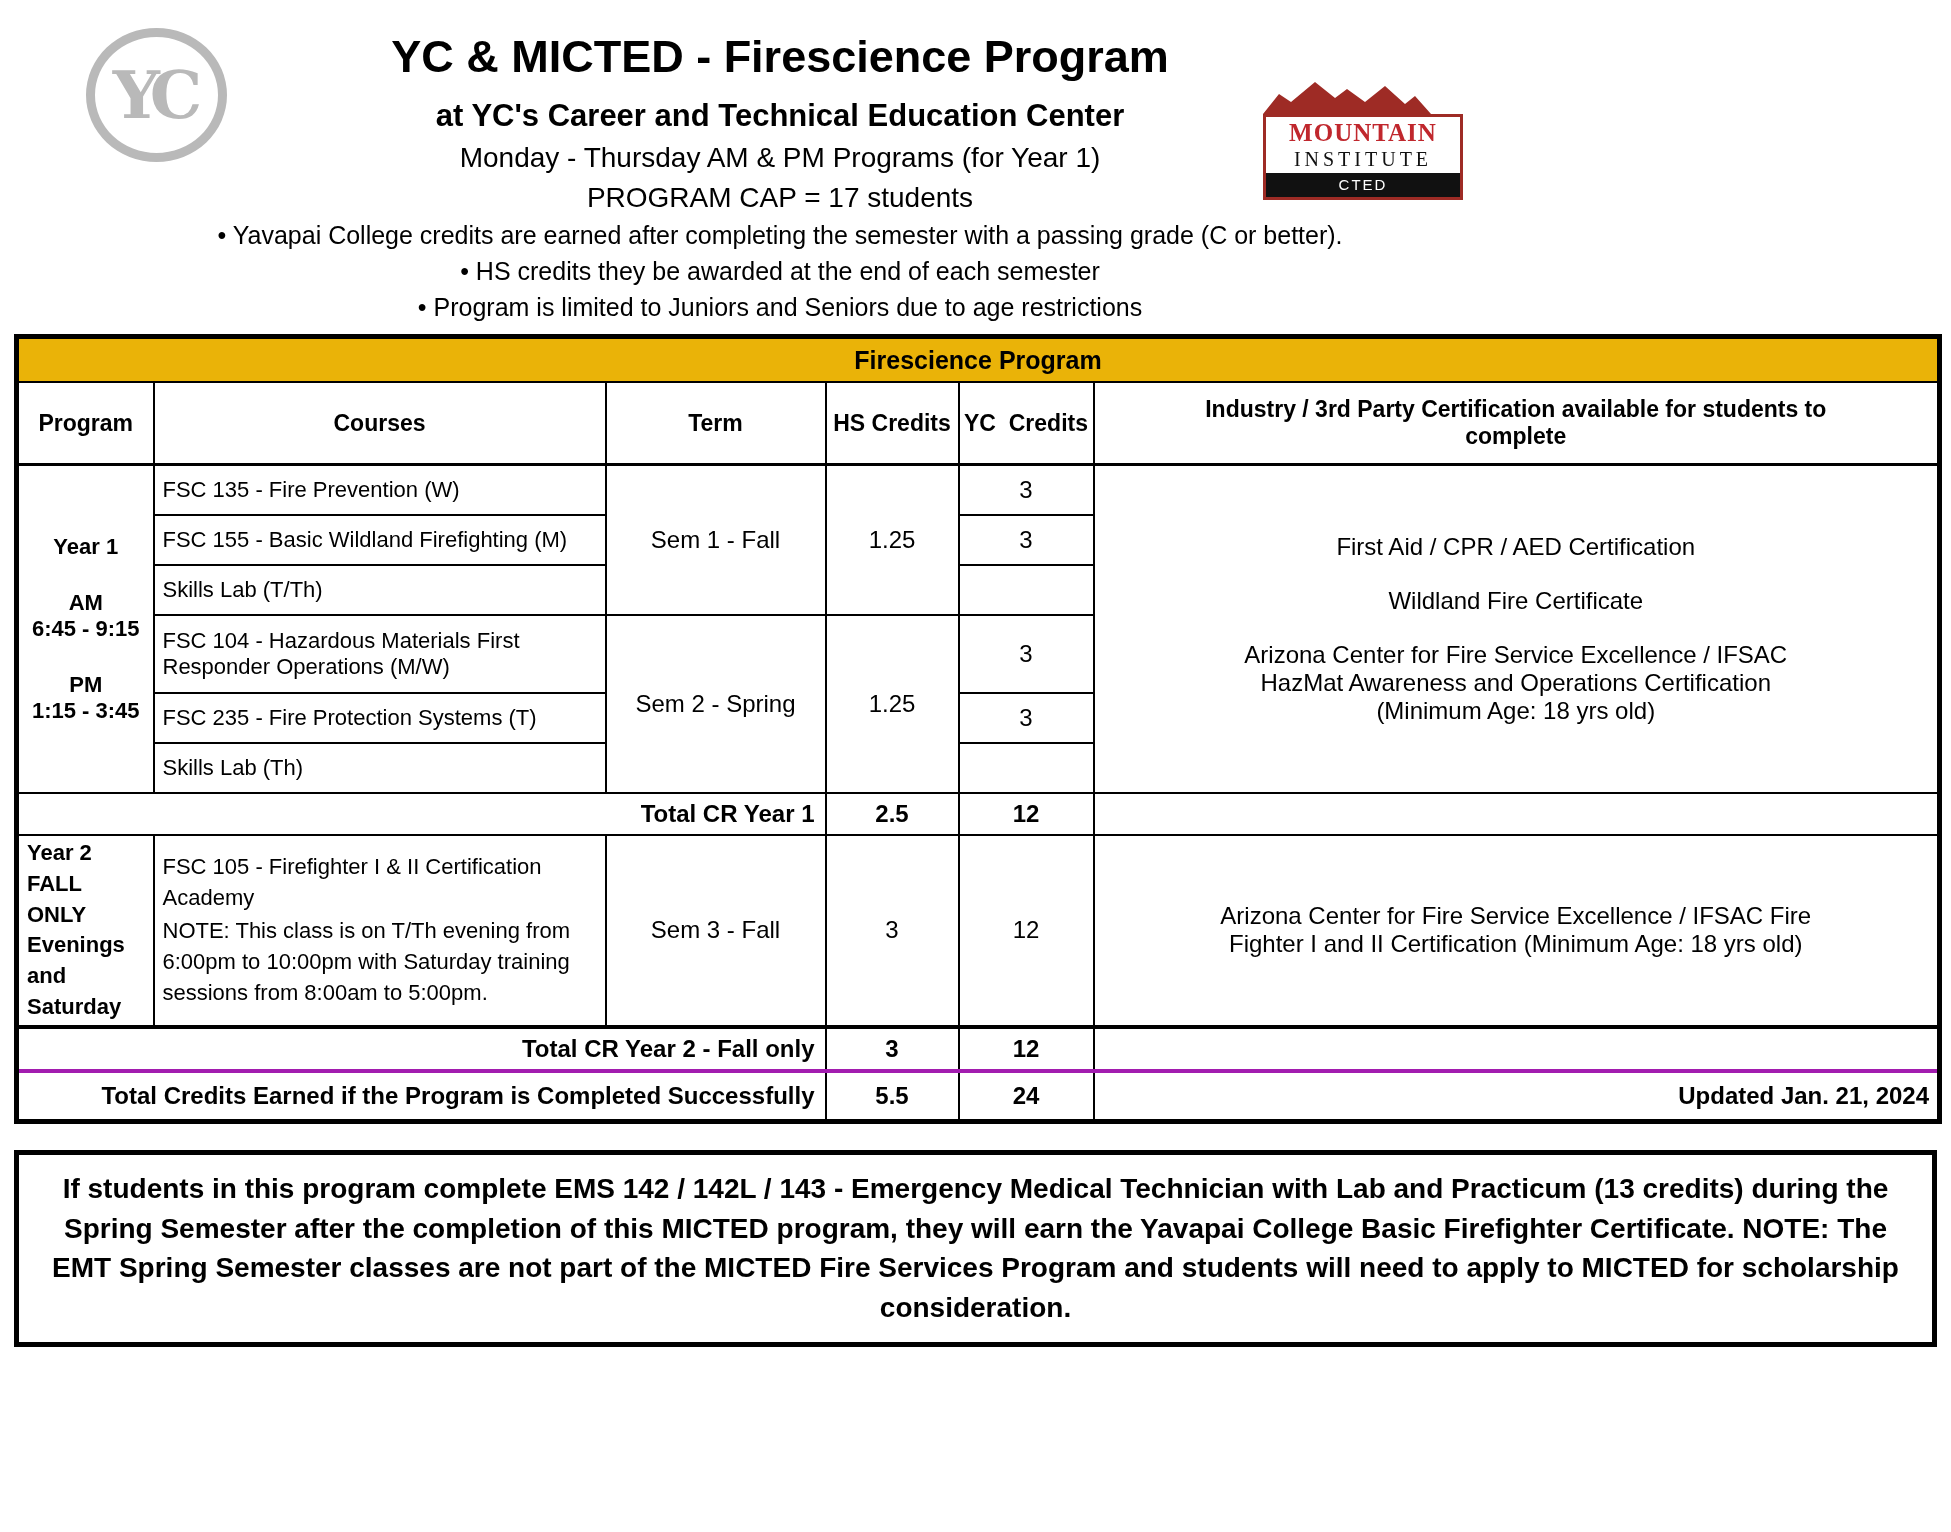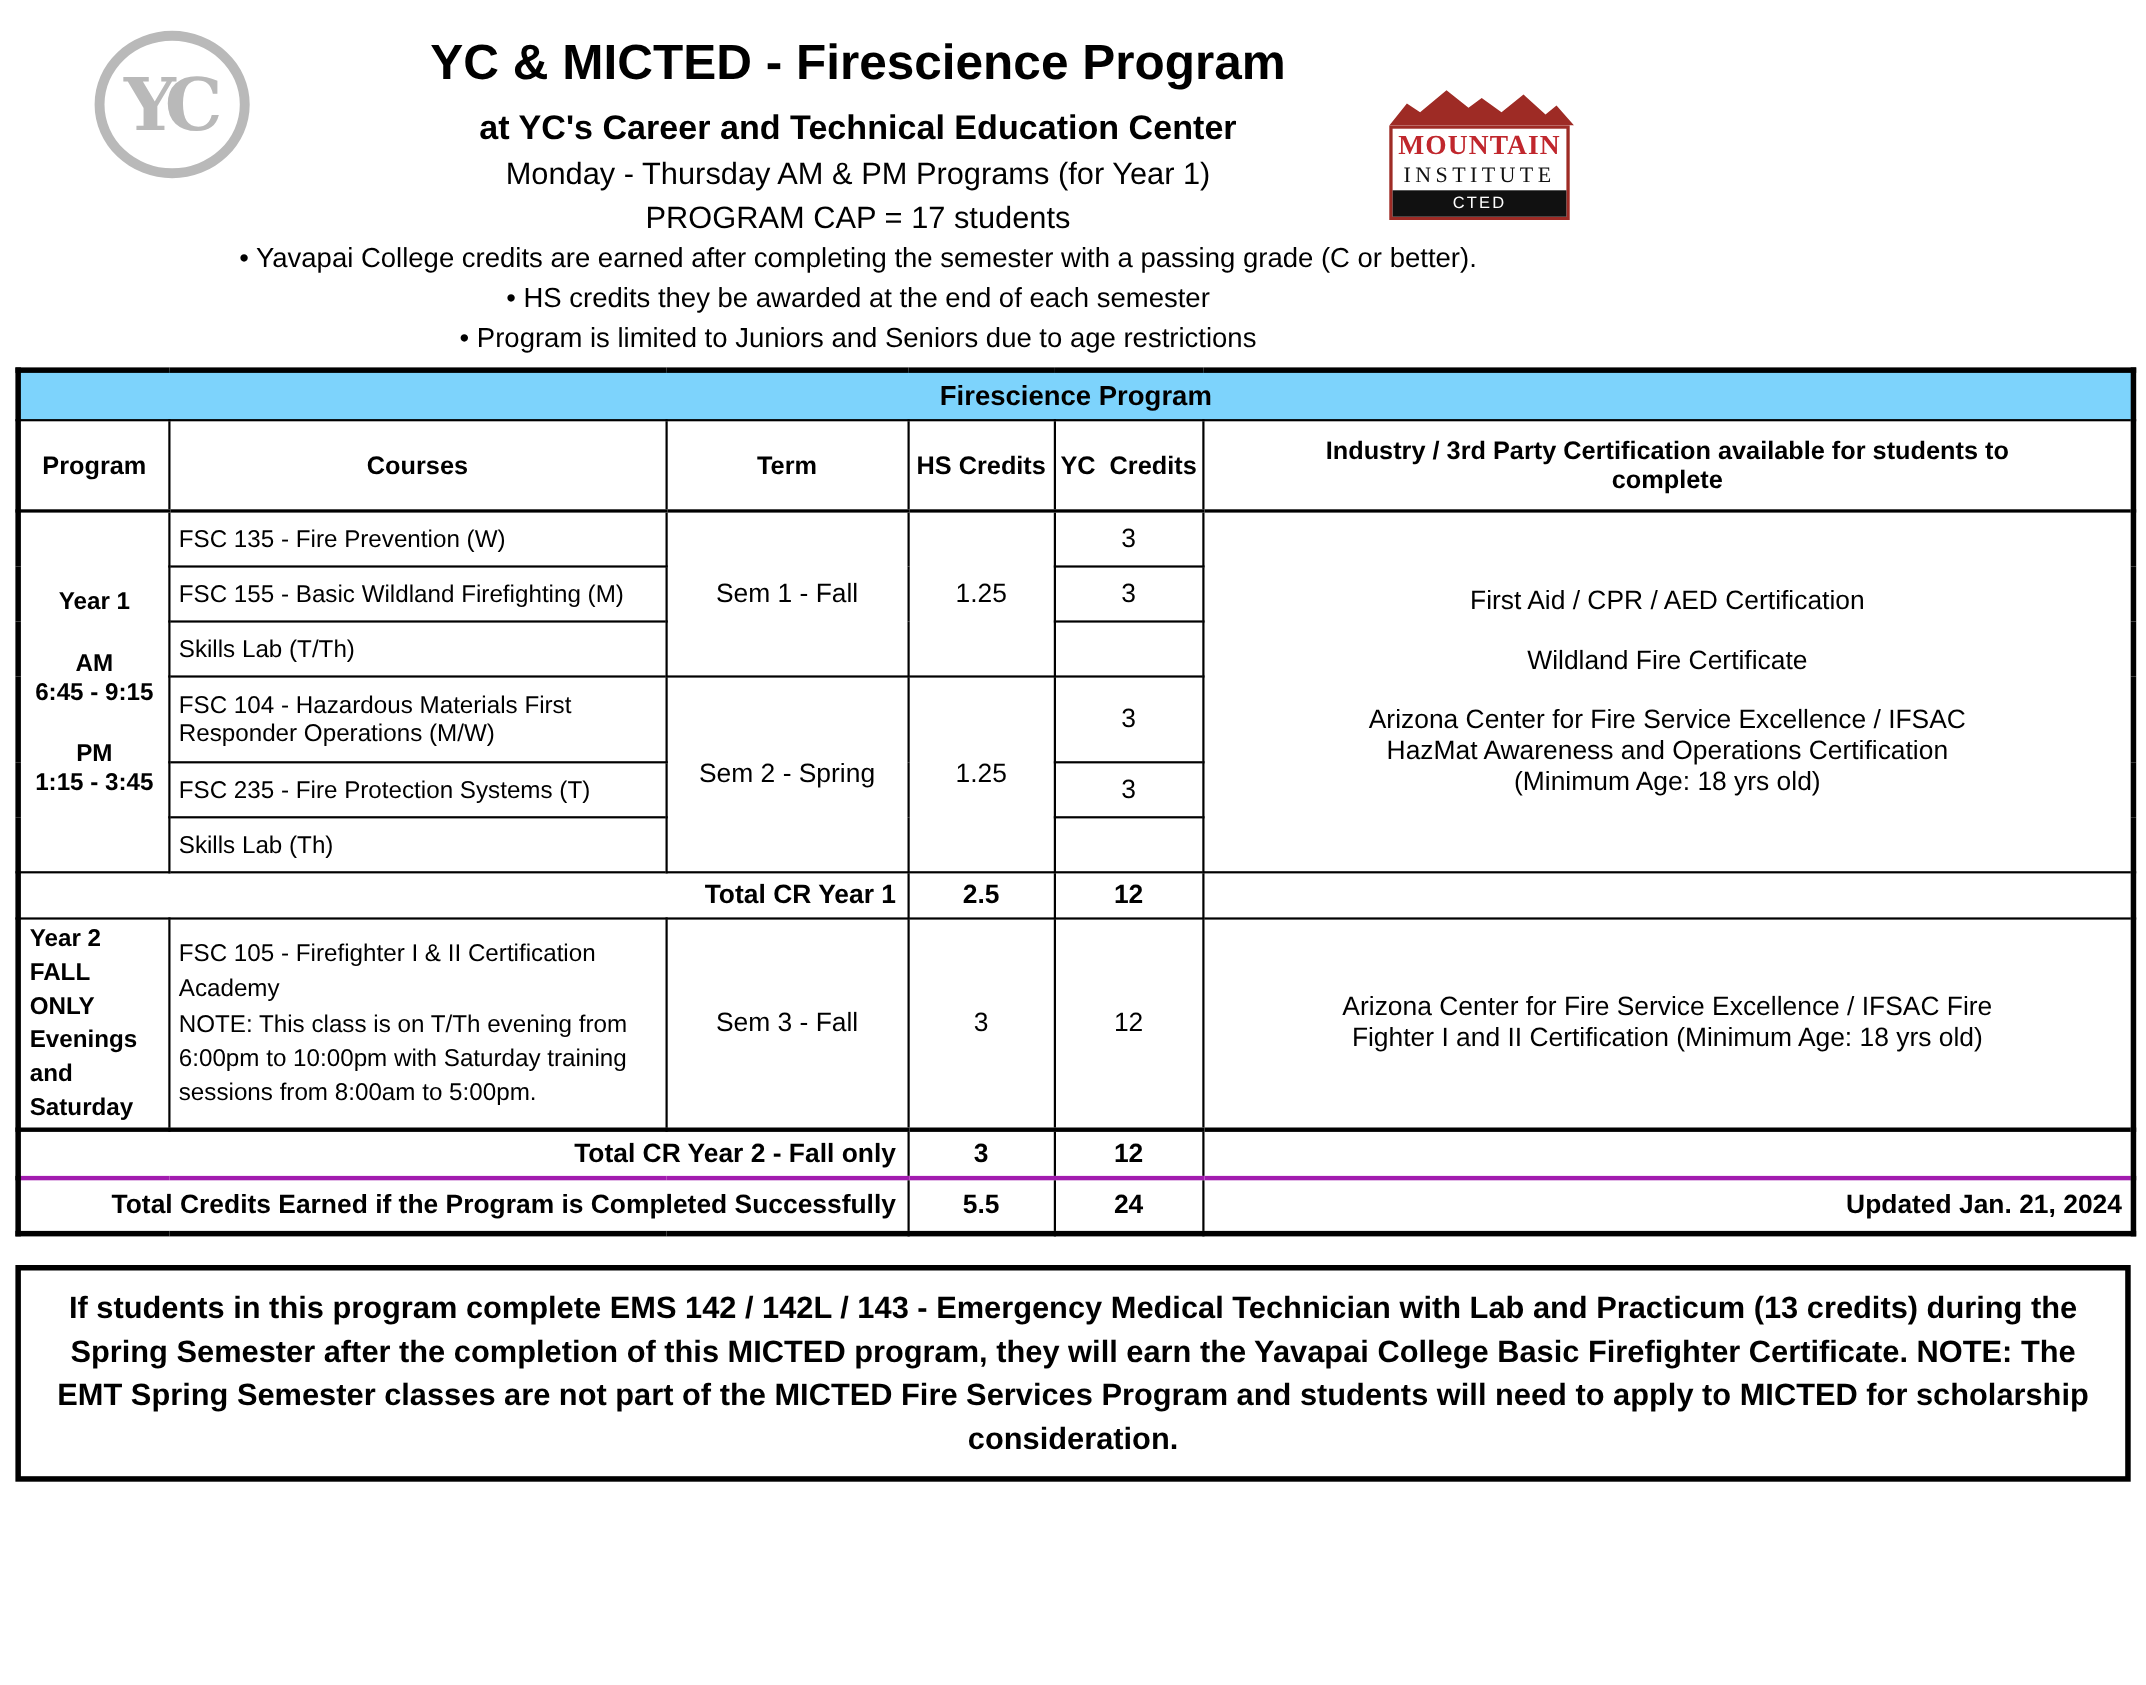--- a/index.html
+++ b/index.html
@@ -22,21 +22,21 @@
   .yc-logo {
     position: absolute; left: 86px; top: 28px;
     width: 116px; height: 116px;
     border: 9px solid #b9b9b9; border-radius: 50%;
     display: flex; align-items: center; justify-content: center;
     font-family: "DejaVu Serif", serif; font-weight: bold;
     font-size: 66px; color: #b9b9b9; letter-spacing: -9px;
     padding-right: 7px; box-sizing: content-box;
   }
 
-  .mi-logo { position: absolute; left: 1263px; top: 80px; width: 164px; }
+  .mi-logo { position: absolute; left: 1263px; top: 80px; width: 200px; }
   .mi-mountain { display: block; width: 168px; height: 34px; }
   .mi-box {
     border: 3px solid #9e2b25;
     text-align: center; padding: 2px 0 0 0; background: #fff;
   }
   .mi-word1 {
     font-family: "Liberation Serif", serif; font-weight: bold;
     font-size: 25px; color: #c0272d; letter-spacing: 1px;
   }
   .mi-word2 {
@@ -48,21 +48,21 @@
     font-size: 15px; letter-spacing: 2px; padding: 3px 0 4px 0; margin-top: 2px;
   }
 
   
   .prog-table {
     margin: 6px 14px 0 14px;
     border-collapse: collapse; width: 1923px; table-layout: fixed;
     border: 5px solid #000; font-size: 24px;
   }
   .prog-table td { border: 2px solid #000; padding: 2px 8px; vertical-align: middle; }
-  .t-title td { background: #7dd3fc; font-weight: bold; text-align: center; font-size: 25px; height: 38px; }
+  .t-title td { background: #eab308; font-weight: bold; text-align: center; font-size: 25px; height: 38px; }
   .t-head td  { font-weight: bold; text-align: center; height: 76px; font-size: 23px; padding: 2px 4px; border-bottom: 3px solid #000; }
   .t-head .hdr-narrow { white-space: pre; }
   .hdr-cert-inner { max-width: 720px; margin: 0 auto; }
 
   .c { text-align: center; }
   .course { text-align: left; height: 44px; padding-left: 8px; font-size: 22px; }
   .row-tall { height: 72px; }
 
   .prog1 { font-weight: bold; text-align: center; font-size: 22px; padding: 2px 2px; }
   .prog1 .gap { margin-top: 30px; }

